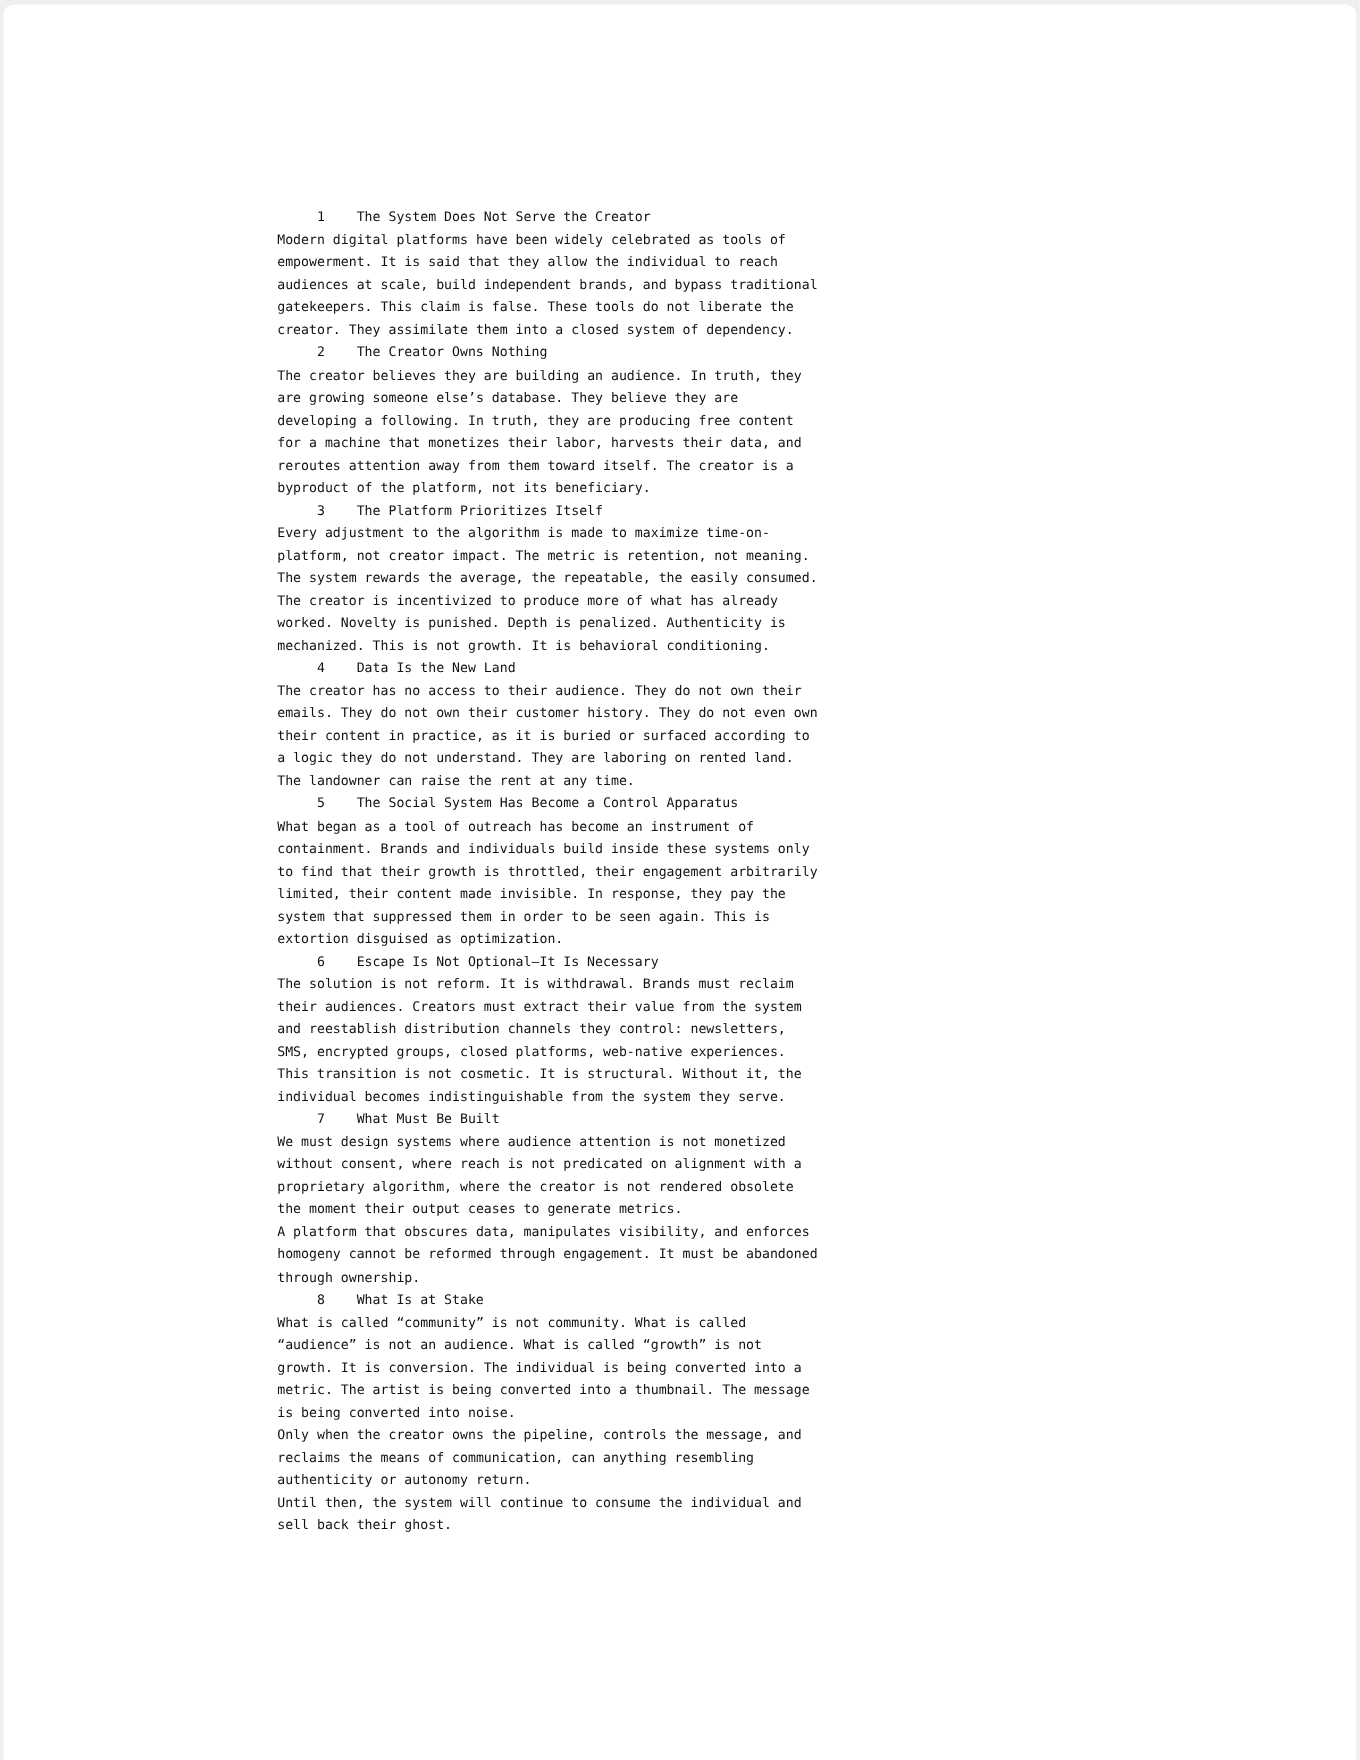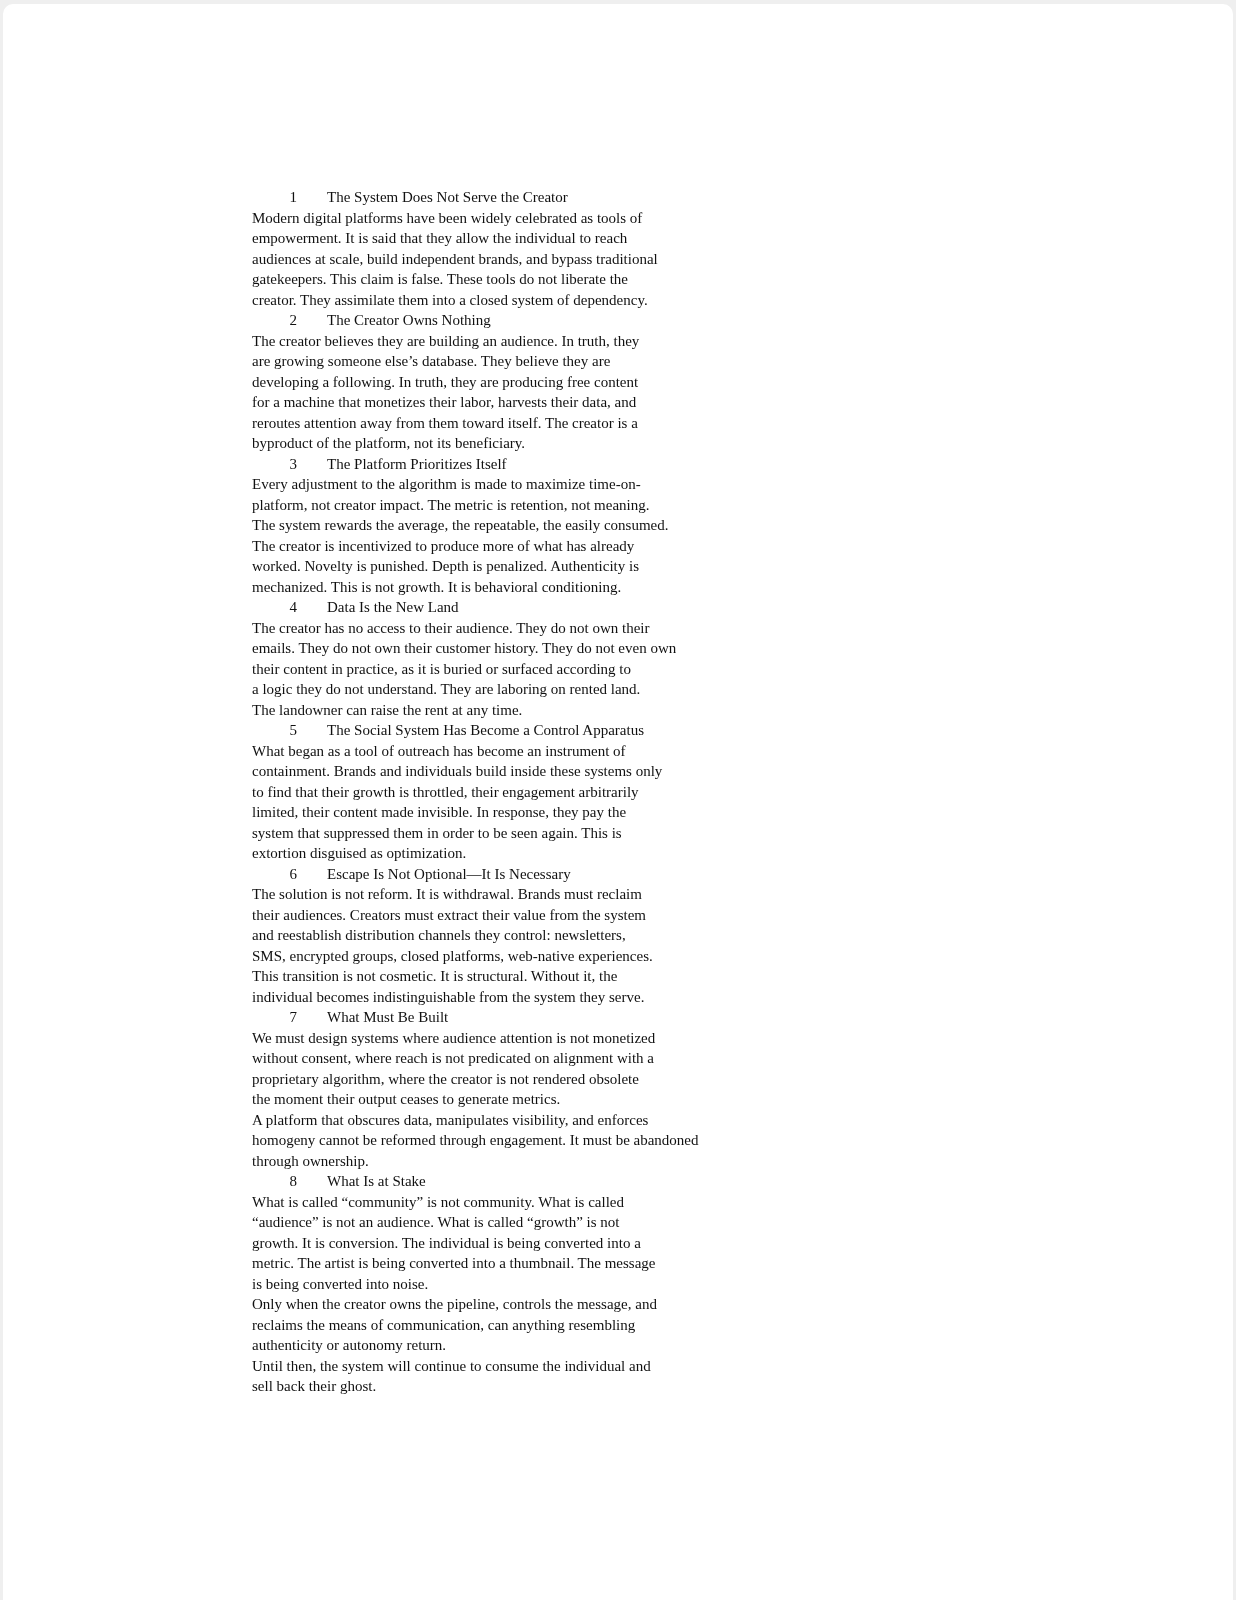--- a/index.html
+++ b/index.html
@@ -16,26 +16,25 @@
     top: 4px;
     width: 1230px;
     height: 1596px;
     background: #ffffff;
     border-radius: 10px 10px 0 0;
   }
   .text-block {
     position: absolute;
     left: 249px;
     top: 183px;
-    font-size: 15px;
+    font-size: 12px;
     line-height: 20.5px;
     color: #111111;
     white-space: pre;
     letter-spacing: 0;
-    font-family: Liberation Serif, serif;
   }
   .line {
     height: 20.5px;
   }
   .indent {
     display: inline-block;
     width: 5ch;
   }
   .gap {
     display: inline-block;

